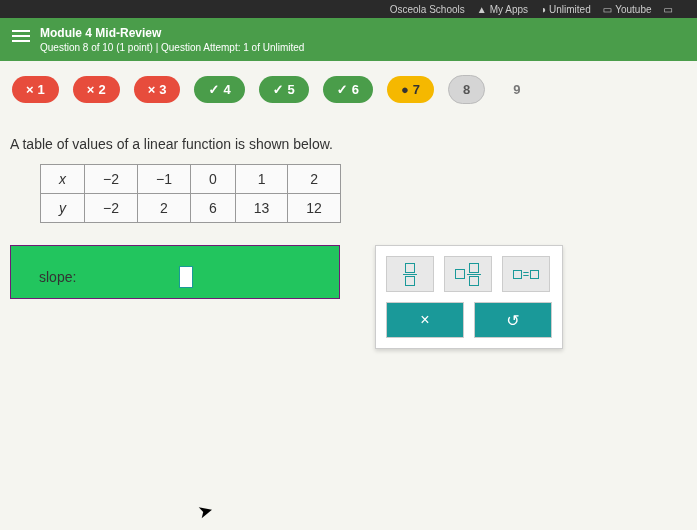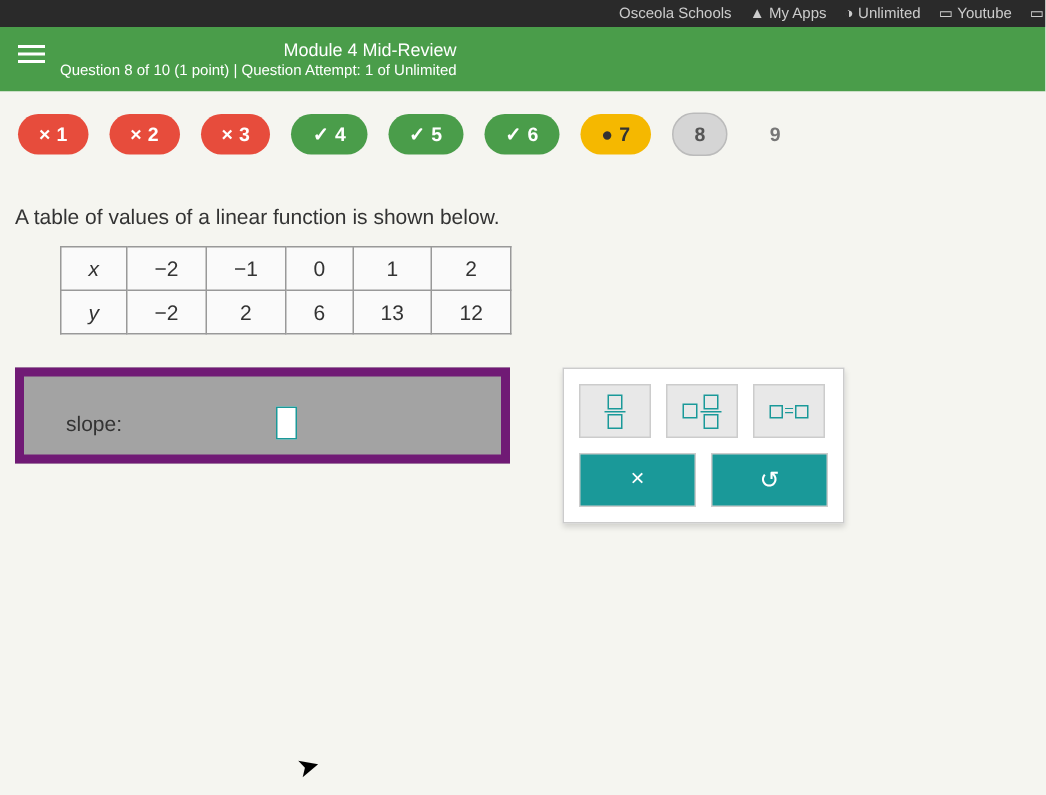--- a/index.html
+++ b/index.html
@@ -11,42 +11,42 @@
       background: #f5f5f0;
     }
     .top-bar {
       background: #2a2a2a;
       color: #ccc;
       height: 18px;
       font-size: 10px;
       display: flex;
       justify-content: flex-end;
       align-items: center;
-      padding: 0 1px;
+      padding: 0 24px;
       gap: 12px;
     }
     .top-bar span { display: flex; align-items: center; gap: 3px; }
     .header {
       background: #4a9d4a;
       color: white;
       padding: 8px 12px;
       display: flex;
       align-items: flex-start;
       gap: 10px;
     }
     .menu-icon {
       display: flex;
       flex-direction: column;
       gap: 3px;
       margin-top: 4px;
       cursor: pointer;
     }
     .menu-icon div { width: 18px; height: 2px; background: white; }
     .header-text { display: flex; flex-direction: column; gap: 2px; }
-    .module-title { font-size: 12px; font-weight: normal; text-align: right; }
+    .module-title { font-size: 12px; font-weight: bold; }
     .question-info { font-size: 10px; }
     .pills {
       background: #f5f5f0;
       padding: 14px 12px;
       display: flex;
       gap: 14px;
       align-items: center;
     }
     .pill {
       border-radius: 18px;
@@ -82,27 +82,27 @@
       background: #fafafa;
     }
     .table td.hdr { font-style: italic; }
     .table td.val { font-style: normal; }
     .answer-area {
       display: flex;
       gap: 35px;
       align-items: flex-start;
     }
     .answer-box {
-      border: 6px solid #701a75;
+      border: 1px solid #701a75;
       padding: 20px 28px 10px 28px;
       width: 330px;
       display: flex;
       flex-direction: column;
       gap: 28px;
-      background: #a3a3a3;
+      background: #22c55e;
     }
     .answer-row {
       display: flex;
       align-items: center;
       gap: 40px;
       font-size: 14px;
     }
     .answer-label { width: 100px; }
     .input-box {
       width: 14px;

